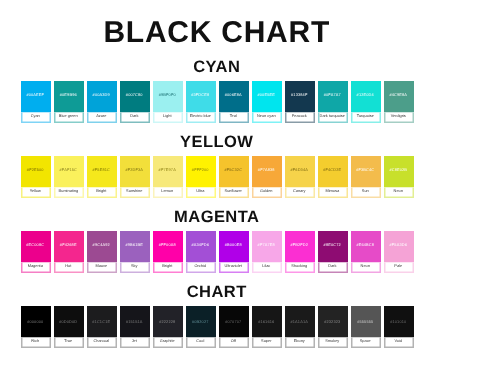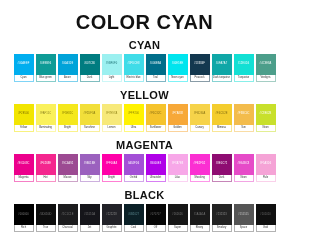--- a/index.html
+++ b/index.html
@@ -94,21 +94,21 @@
     color: #333333;
     white-space: nowrap;
     font-family: "Liberation Sans", sans-serif;
   }
 </style>
 </head>
 <body>
 
 <div class="page">
 
-  <h1 class="chart-title">COLOR CYAN</h1>
+  <h1 class="chart-title">BLACK CHART</h1>
 
   <div class="sections">
       <div class="section">
         <div class="section-title">CYAN</div>
         <div class="swatch-row">
           <div class="swatch">
             <div class="swatch-color" style="background: rgb(0, 174, 239);">
               <div class="swatch-hex" style="color: rgb(255, 255, 255);">#00AEEF</div>
             </div>
             <div class="swatch-name" style="border-color: rgb(127, 212, 246);">
@@ -401,21 +401,21 @@
             <div class="swatch-color" style="background: rgb(245, 163, 214);">
               <div class="swatch-hex" style="color: rgb(255, 255, 255);">#F5A3D6</div>
             </div>
             <div class="swatch-name" style="border-color: rgb(250, 209, 234);">
               <span>Pale</span>
             </div>
           </div>
         </div>
       </div>
       <div class="section">
-        <div class="section-title">BLACK</div>
+        <div class="section-title">CHART</div>
         <div class="swatch-row">
           <div class="swatch">
             <div class="swatch-color" style="background: rgb(0, 0, 0);">
               <div class="swatch-hex" style="color: rgb(122, 122, 122);">#000000</div>
             </div>
             <div class="swatch-name" style="border-color: rgb(179, 179, 179);">
               <span>Rich</span>
             </div>
           </div>
           <div class="swatch">

